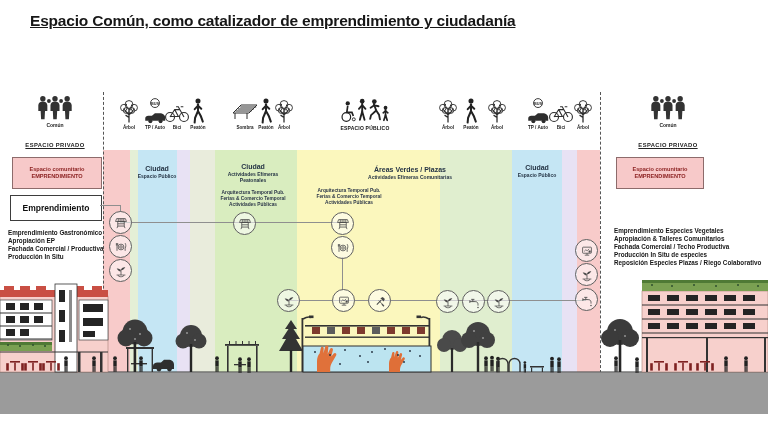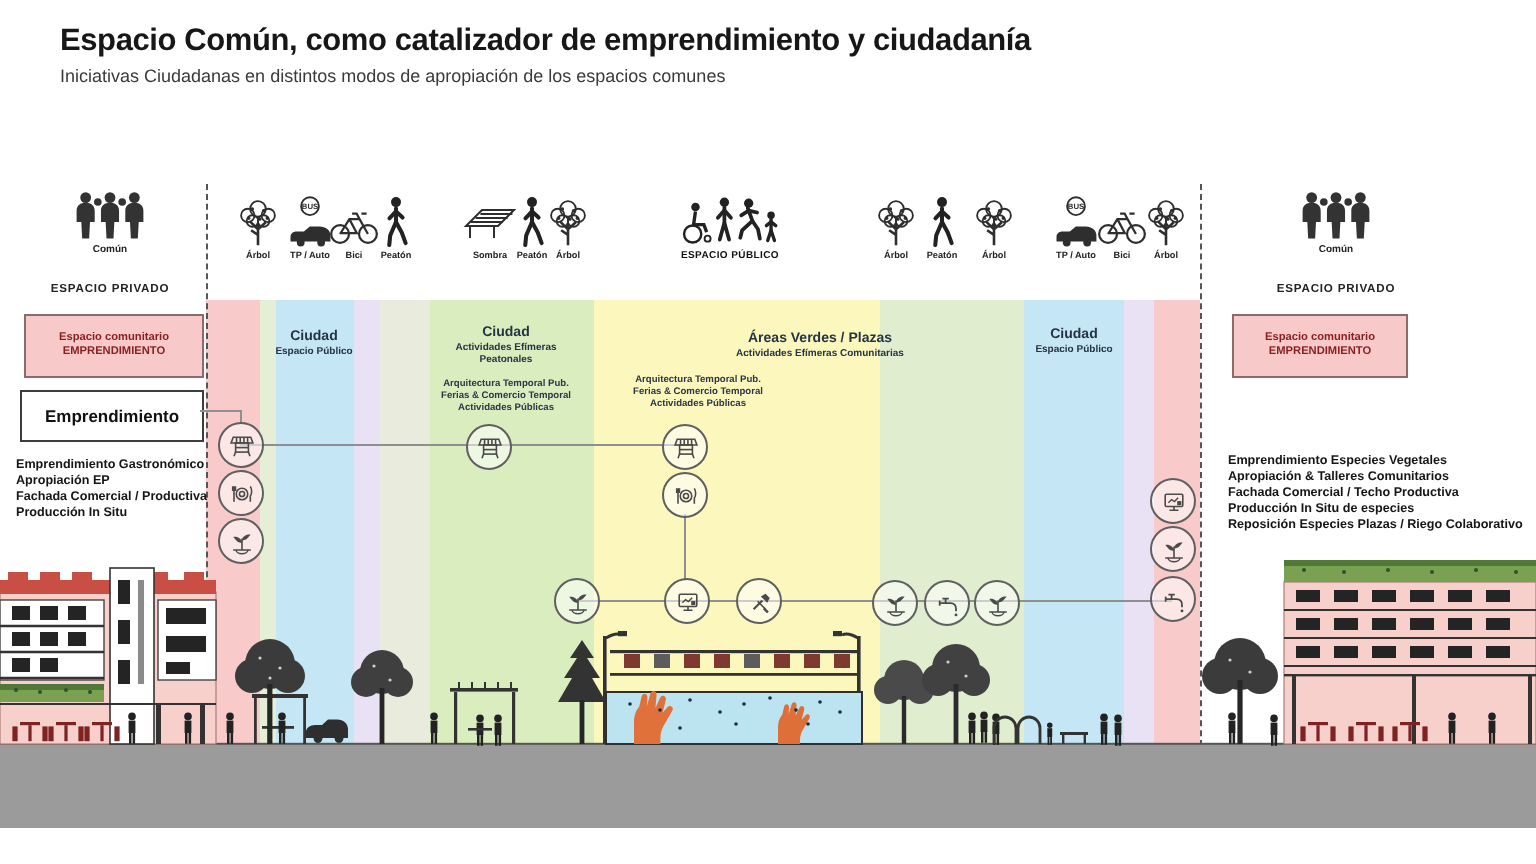--- a/index.html
+++ b/index.html
@@ -1,18 +1,18 @@
 <!DOCTYPE html>
 <html><head>
 <meta charset="utf-8">
 <style>
   html,body{margin:0;padding:0;background:#fff;}
   .canvas{position:relative;width:768px;height:432px;background:#fff;overflow:hidden;
           font-family:"Liberation Sans",sans-serif;color:#1a1a1a;}
-  .t{position:absolute;white-space:nowrap;}
+  .t{position:absolute;white-space:nowrap;text-decoration:underline;}
   .title{left:30px;top:12px;font-size:15.5px;font-weight:bold;letter-spacing:-0.2px;color:#171717;}
   .subtitle{left:30px;top:33px;font-size:9px;color:#3a3a3a;}
   .dash{position:absolute;width:0;border-left:1px dashed #555;}
   .band{position:absolute;top:150px;height:222px;}
   .b-pink{background:#f8cbca;} .b-palegreen{background:#e4efd6;} .b-blue{background:#c5e6f4;}
   .b-lavender{background:#e8e2f4;} .b-sage{background:#e9ecdc;} .b-green{background:#d9edbf;}
   .b-yellow{background:#fbf7bd;} .b-mint{background:#e0eecf;}
   .zone{position:absolute;text-align:center;color:#253445;}
   .zt{font-size:7px;font-weight:bold;line-height:8px;}
   .zs{font-size:5px;font-weight:bold;line-height:6px;}
@@ -182,21 +182,20 @@
       <g id="s-table" fill="#7e2222">
         <rect x="0" y="0" width="10" height="1.6"></rect>
         <rect x="4.2" y="1.6" width="1.6" height="8"></rect>
         <rect x="-3.8" y="2.2" width="2.6" height="7.4"></rect>
         <rect x="11.2" y="2.2" width="2.6" height="7.4"></rect>
       </g>
     </defs>
   </svg>
 
   <div class="t title">Espacio Común, como catalizador de emprendimiento y ciudadanía</div>
-  <div class="t subtitle">Iniciativas Ciudadanas en distintos modos de apropiación de los espacios comunes</div>
 
   <div class="bandz">
     <div class="band b-pink" style="left:103px;width:27px"></div>
     <div class="band b-palegreen" style="left:130px;width:8px"></div>
     <div class="band b-blue" style="left:138px;width:39px"></div>
     <div class="band b-lavender" style="left:177px;width:13px"></div>
     <div class="band b-sage" style="left:190px;width:25px"></div>
     <div class="band b-green" style="left:215px;width:82px"></div>
     <div class="band b-yellow" style="left:297px;width:143px"></div>
     <div class="band b-mint" style="left:440px;width:72px"></div>

